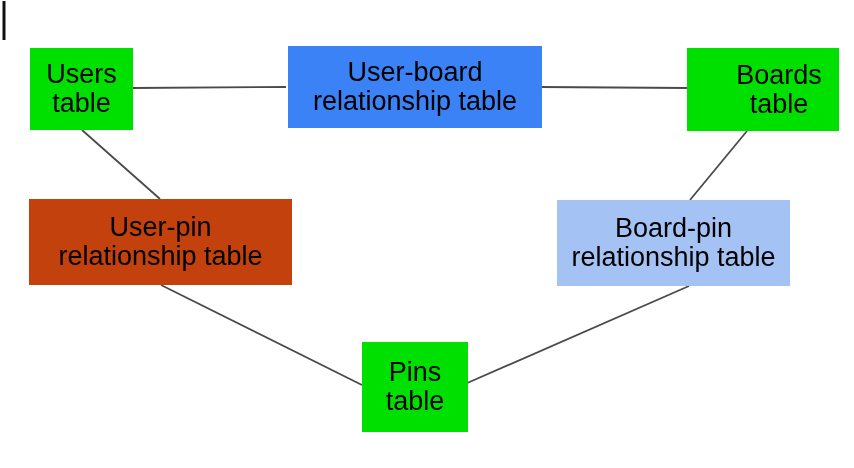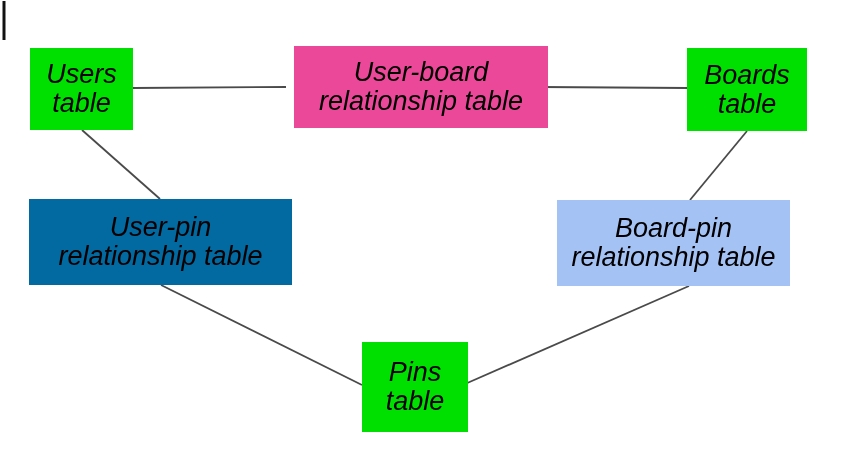--- a/index.html
+++ b/index.html
@@ -26,21 +26,20 @@
     position: absolute;
     display: flex;
     flex-direction: column;
     align-items: center;
     justify-content: center;
     text-align: center;
     font-size: 27px;
     line-height: 29px;
     color: #000000;
     white-space: nowrap;
-    font-style: italic;
   }
 </style>
 </head>
 <body>
 
 <div id="canvas">
   <svg id="connector-layer" viewBox="0 0 854 468" xmlns="http://www.w3.org/2000/svg">
       <line x1="133" y1="88" x2="286" y2="87" stroke="#4a4a4a" stroke-width="1.8"></line>
       <line x1="540" y1="87" x2="688" y2="88" stroke="#4a4a4a" stroke-width="1.8"></line>
       <line x1="82" y1="130" x2="160" y2="199" stroke="#4a4a4a" stroke-width="1.8"></line>
@@ -48,31 +47,31 @@
       <line x1="161" y1="285" x2="362" y2="385" stroke="#4a4a4a" stroke-width="1.8"></line>
       <line x1="689" y1="286" x2="465" y2="384" stroke="#4a4a4a" stroke-width="1.8"></line>
       <line x1="4" y1="1" x2="4" y2="40" stroke="#111111" stroke-width="3"></line>
     </svg>
 
   <div class="node" style="left: 30px; top: 48px; width: 103px; height: 82px; background: rgb(0, 224, 0);">
     <span>Users</span>
     <span>table</span>
   </div>
 
-  <div class="node" style="left: 294px; top: 46px; width: 254px; height: 82px; background: #ec4899;">
+  <div class="node" style="left: 288px; top: 46px; width: 254px; height: 82px; background: #3b82f6;">
     <span>User-board</span>
     <span>relationship table</span>
   </div>
 
-  <div class="node" style="left: 687px; top: 48px; width: 120px; height: 83px; background: rgb(0, 224, 0);">
+  <div class="node" style="left: 687px; top: 48px; width: 120px; height: 83px; background: rgb(0, 224, 0); padding-left: 32px;">
     <span>Boards</span>
     <span>table</span>
   </div>
 
-  <div class="node" style="left: 29px; top: 199px; width: 263px; height: 86px; background: #0369a1;">
+  <div class="node" style="left: 29px; top: 199px; width: 263px; height: 86px; background: #c2410c;">
     <span>User-pin</span>
     <span>relationship table</span>
   </div>
 
   <div class="node" style="left: 557px; top: 200px; width: 233px; height: 86px; background: rgb(164, 194, 244);">
     <span>Board-pin</span>
     <span>relationship table</span>
   </div>
 
   <div class="node" style="left: 362px; top: 342px; width: 106px; height: 90px; background: rgb(0, 224, 0);">

